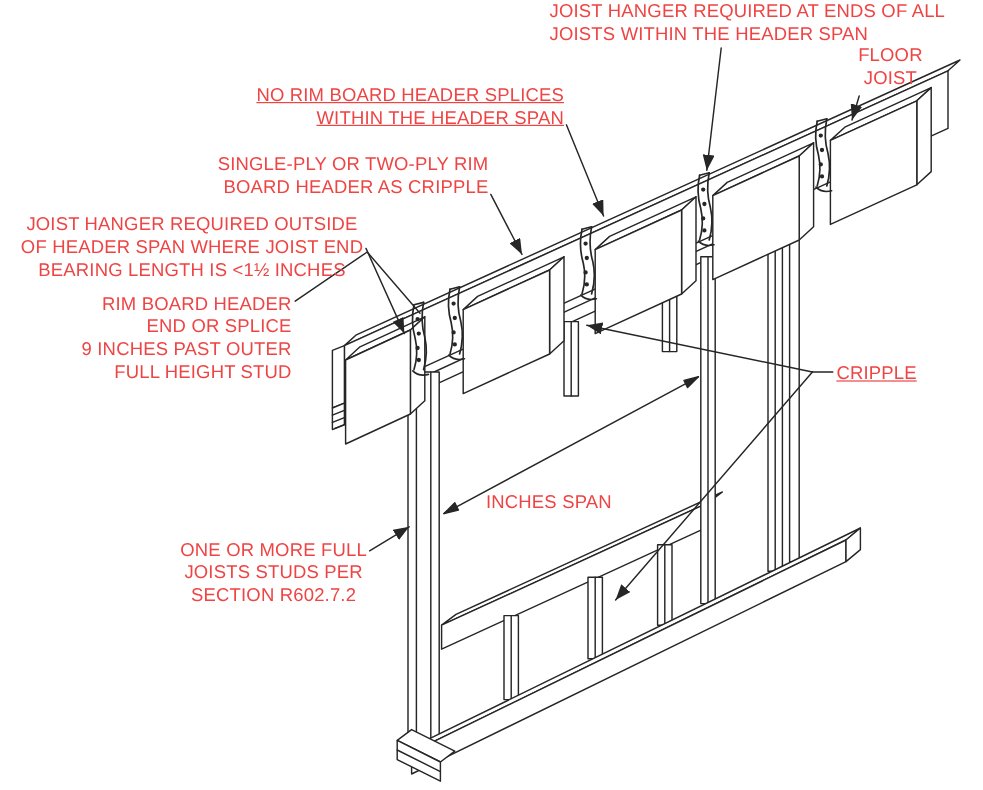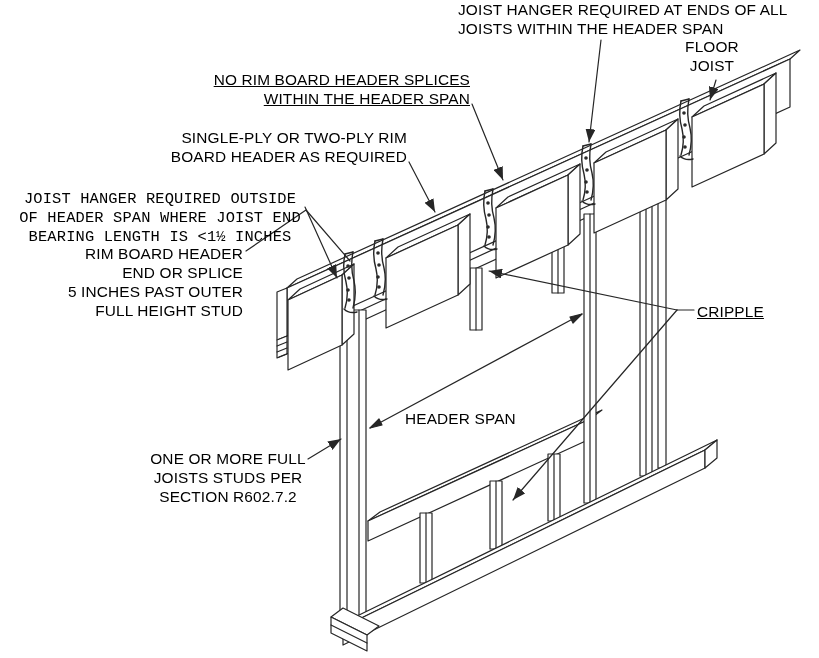--- a/index.html
+++ b/index.html
@@ -4,21 +4,21 @@
 <style>
   html,body { margin:0; padding:0; background:#ffffff; }
   #stage {
     position:relative; width:819px; height:658px; background:#ffffff;
     font-family:"Liberation Sans", sans-serif; overflow:hidden;
   }
   #drawing { position:absolute; left:0; top:0; }
   .lbl {
     position:absolute;
     font:15.4px/19px "Liberation Sans", sans-serif;
-    color:#000000;
+    color:#ef4444;
     white-space:pre-line;
     letter-spacing:0.15px;
   }
   .al-r { text-align:right; }
   .al-c { text-align:center; }
   svg path, svg polygon, svg rect, svg line {
     vector-effect:non-scaling-stroke;
   }
 </style>
 </head>
@@ -199,39 +199,39 @@
         <polygon points="370,428 379,419 382,425" fill="#262626"></polygon>
         <polygon points="582,314 573,323 570,317" fill="#262626"></polygon>
       </g>
     </g>
   </g>
 </svg>
 
 <div class="lbl" style="left:458px; top:0px; width:340px;">JOIST HANGER REQUIRED AT ENDS OF ALL
 JOISTS WITHIN THE HEADER SPAN</div>
 
-<div class="lbl al-c" style="left:672px; top:37px; width:80px;">FLOOR
+<div class="lbl al-c" style="left:702px; top:37px; width:80px;">FLOOR
 JOIST</div>
 
 <div class="lbl al-r" style="left:196px; top:70px; width:274px;text-decoration:underline;">NO RIM BOARD HEADER SPLICES
 WITHIN THE HEADER SPAN</div>
 
 <div class="lbl al-r" style="left:156px; top:128px; width:251px;">SINGLE-PLY OR TWO-PLY RIM
-BOARD HEADER AS REQUIRED</div>
-
-<div class="lbl al-c" style="left:8px; top:190px; width:304px;font-family:Liberation Mono, monospace;">JOIST HANGER REQUIRED OUTSIDE
+BOARD HEADER AS CRIPPLE</div>
+
+<div class="lbl al-c" style="left:8px; top:178px; width:304px;">JOIST HANGER REQUIRED OUTSIDE
 OF HEADER SPAN WHERE JOIST END
 BEARING LENGTH IS &lt;1½ INCHES</div>
 
 <div class="lbl al-r" style="left:61px; top:244px; width:182px;">RIM BOARD HEADER
 END OR SPLICE
-5 INCHES PAST OUTER
+9 INCHES PAST OUTER
 FULL HEIGHT STUD</div>
 
 <div class="lbl" style="left:697px; top:302px; width:90px;text-decoration:underline;">CRIPPLE</div>
 
-<div class="lbl" style="left:405px; top:409px; width:130px;">HEADER SPAN</div>
+<div class="lbl" style="left:405px; top:409px; width:130px;">INCHES SPAN</div>
 
 <div class="lbl al-c" style="left:145px; top:449px; width:166px;">ONE OR MORE FULL
 JOISTS STUDS PER
 SECTION R602.7.2</div>
 
 </div>
 
 </body></html>

